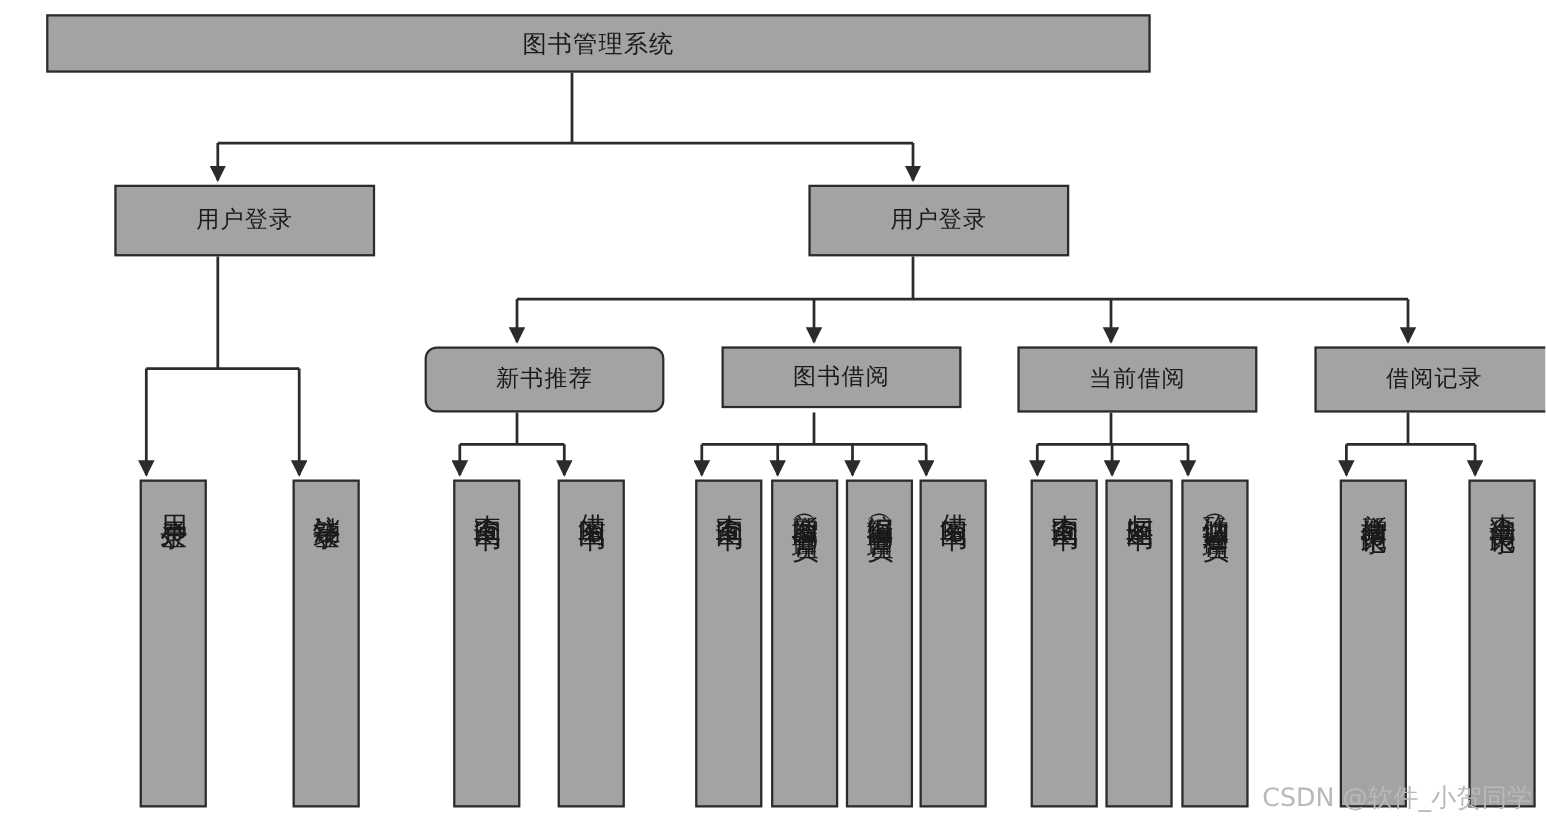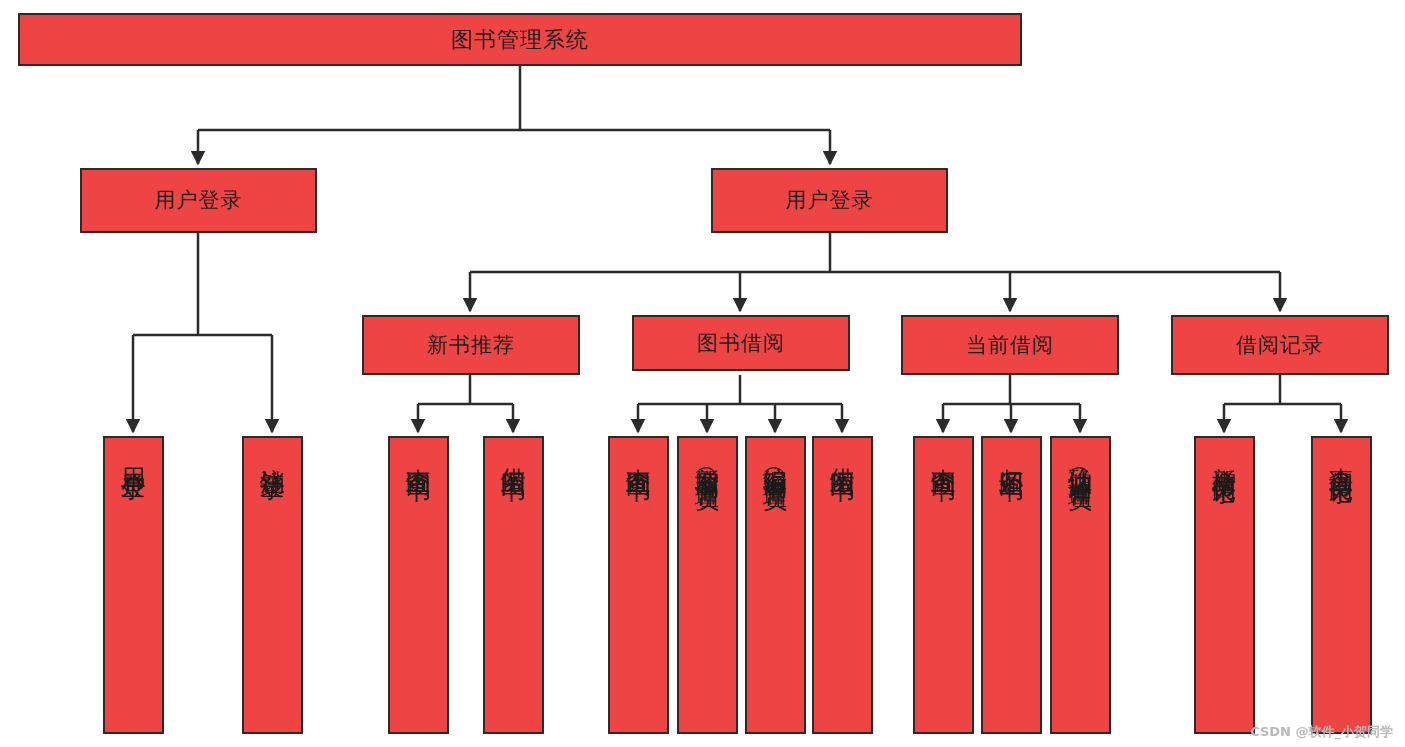--- a/index.html
+++ b/index.html
@@ -23,26 +23,27 @@
     left: 0;
     top: 0;
     width: 1405px;
     height: 747px;
     pointer-events: none;
   }
   .node {
     position: absolute;
     box-sizing: border-box;
     border: 2px solid #2b2b2b;
-    background: #ef4444;
+    background: #a3a3a3;
     display: flex;
     align-items: center;
     justify-content: center;
     color: #1a1a1a;
     z-index: 2;
+    margin-left: 24px;
   }
   .node-label {
     display: block;
     text-align: center;
     line-height: 1.18;
     letter-spacing: 1px;
   }
   
   .node.horiz .node-label {
     font-size: 21px;
@@ -65,26 +66,25 @@
     letter-spacing: 3px;
     white-space: nowrap;
   }
   .node.vert.tall-text .node-label {
     font-size: 24px;
   }
   .watermark {
     position: absolute;
     right: 12px;
     bottom: 6px;
-    font-size: 13px;
+    font-size: 23px;
     color: #b9b9b9;
     white-space: nowrap;
     z-index: 5;
     font-family: "DejaVu Sans", sans-serif;
-    font-weight: bold;
   }
 </style>
 </head>
 <body>
 
 <div id="diagram-canvas">
 
   <svg id="connector-layer" viewBox="0 0 1405 747" width="1405" height="747" xmlns="http://www.w3.org/2000/svg">
     <defs>
       <marker id="arrow" viewBox="0 0 10 10" refX="9" refY="5" markerWidth="6" markerHeight="6" orient="auto-start-reverse">
@@ -139,21 +139,21 @@
     <span class="node-label">图书管理系统</span>
   </div>
 
   <div class="node horiz" style="left:80px; top:168px; width:237px; height:65px;">
     <span class="node-label">用户登录</span>
   </div>
   <div class="node horiz" style="left:711px; top:168px; width:237px; height:65px;">
     <span class="node-label">用户登录</span>
   </div>
 
-  <div class="node horiz" style="left:362px; top:315px; width:218px; height:60px;">
+  <div class="node horiz" style="left:362px; top:315px; width:218px; height:60px;border-radius:11px;">
     <span class="node-label">新书推荐</span>
   </div>
   <div class="node horiz" style="left:632px; top:315px; width:218px; height:56px;">
     <span class="node-label">图书借阅</span>
   </div>
   <div class="node horiz" style="left:901px; top:315px; width:218px; height:60px;">
     <span class="node-label">当前借阅</span>
   </div>
   <div class="node horiz" style="left:1171px; top:315px; width:218px; height:60px;">
     <span class="node-label">借阅记录</span>

